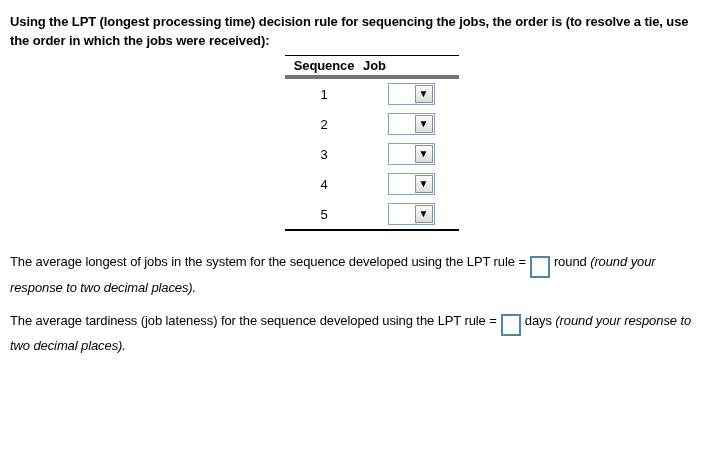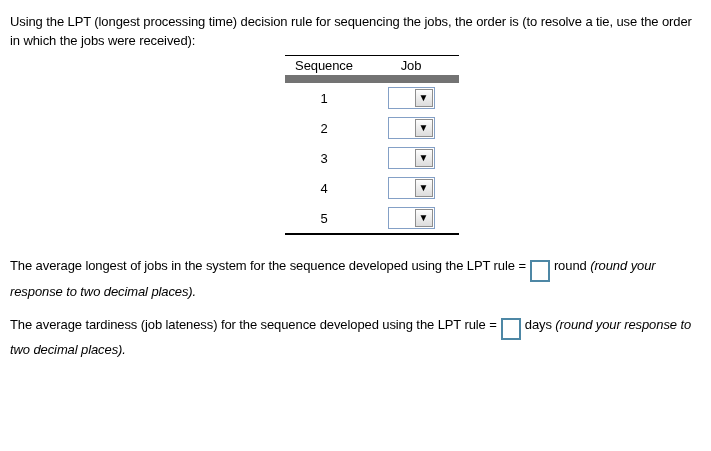--- a/index.html
+++ b/index.html
@@ -18,45 +18,45 @@
     color: #000000;
   }
   .page {
     padding: 12px 8px 0 10px;
   }
   p { margin: 0; }
 
   
   .intro {
     max-width: 695px;
+    font-weight: bold;
   }
 
   
   .seq-table {
     width: 174px;
     margin: 5px 0 0 275px;
   }
   .seq-header {
     display: flex;
     align-items: center;
     height: 19px;
     border-top: 1px solid #000;
-    border-bottom: 8px solid #737373;
-    font-weight: normal;
+    border-bottom: 4px solid #737373;
+    font-weight: bold;
   }
   .seq-body {
     border-bottom: 2px solid #000;
   }
   .col-seq {
     width: 78px;
     text-align: center;
   }
   .col-job {
     flex: 1;
-    text-align: center;
   }
   .seq-row {
     display: flex;
     align-items: center;
     height: 30px;
   }
   .col-job-cell {
     flex: 1;
     display: flex;
     justify-content: center;

